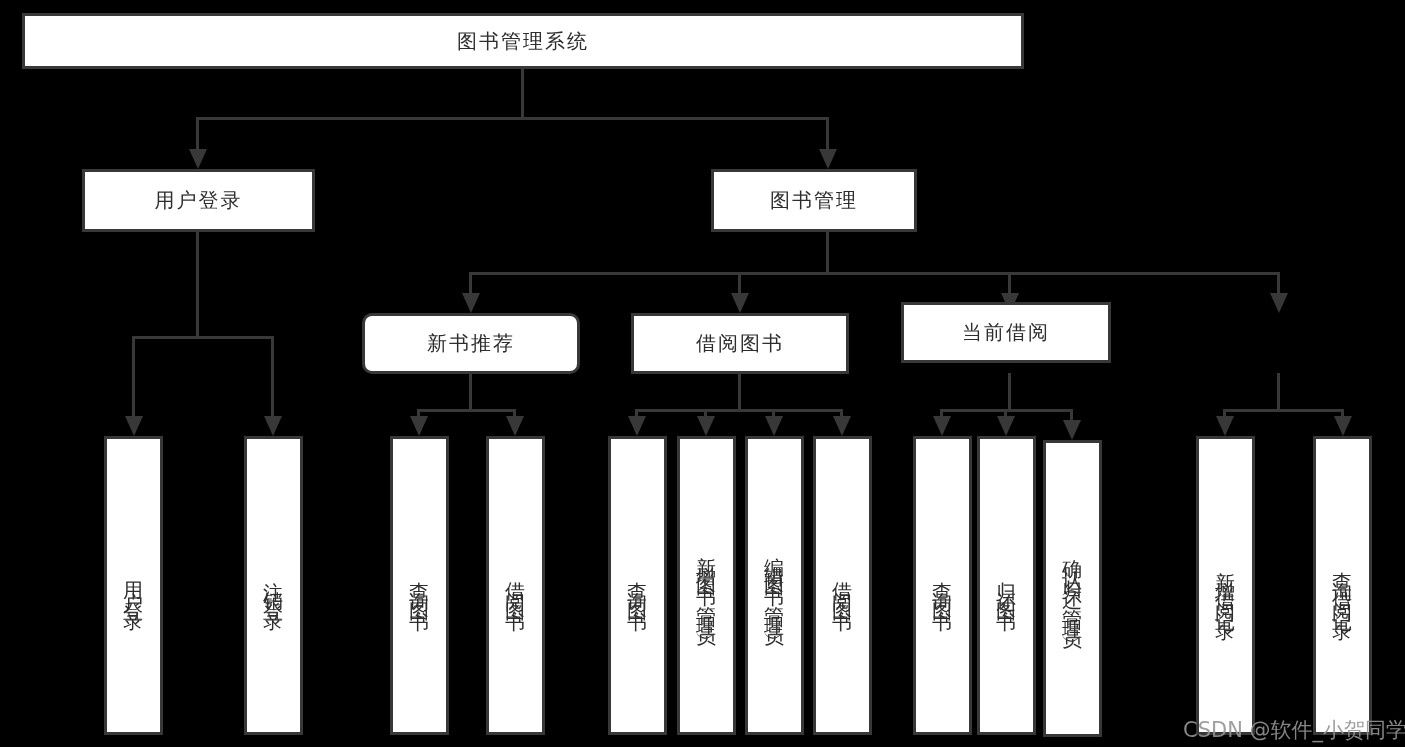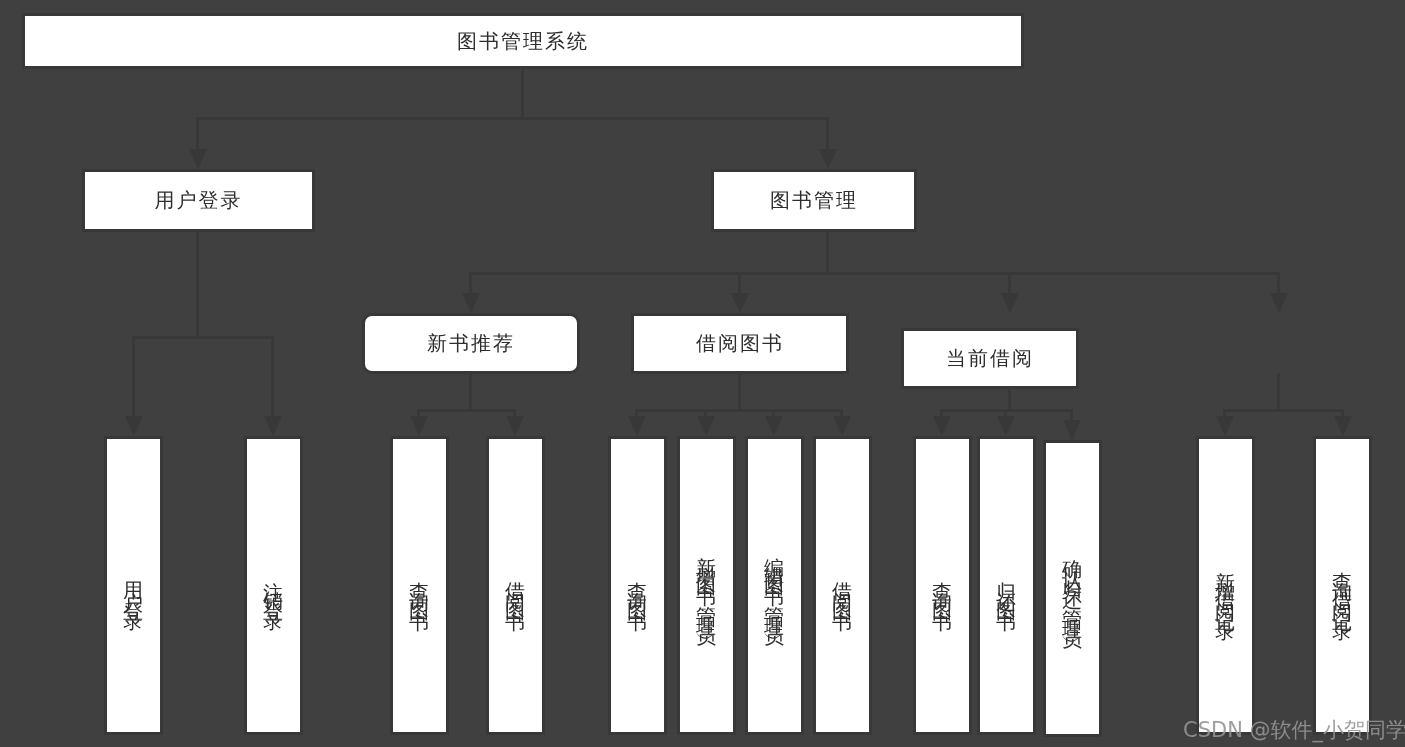--- a/index.html
+++ b/index.html
@@ -1,20 +1,20 @@
 <!DOCTYPE html>
 <html><head>
 <meta charset="utf-8">
 <style>
   html, body { margin: 0; padding: 0; background: #ffffff; }
   .diagram {
     position: relative;
     width: 1405px;
     height: 747px;
-    background: #404040;
+    background: #000000;
     overflow: hidden;
     font-family: "DejaVu Sans", "Liberation Sans", sans-serif;
     color: #2d2d2d;
   }
   .node {
     position: absolute;
     box-sizing: border-box;
     background: #ffffff;
     border: 3px solid #383838;
     display: flex;
@@ -55,21 +55,21 @@
     z-index: 5;
     white-space: nowrap;
   }
 
   
   .n-root   { left: 22px;  top: 13px;  width: 1002px; height: 56px; }
   .n-login  { left: 82px;  top: 169px; width: 233px;  height: 63px; }
   .n-bmgmt  { left: 711px; top: 169px; width: 206px;  height: 63px; }
   .n-rec    { left: 362px; top: 313px; width: 218px;  height: 61px; border-radius: 10px; }
   .n-borrow { left: 631px; top: 313px; width: 218px;  height: 61px; }
-  .n-cur    { left: 901px; top: 328px; width: 178px;  height: 61px; }
+  .n-cur    { left: 901px; top: 302px; width: 210px;  height: 61px; }
   .n-recs   { left: 1171px;top: 313px; width: 216px;  height: 61px; }
 
   .leaf { top: 436px; width: 59px; height: 299px; }
   .l-ulogin { left: 104px; }
   .l-logout { left: 244px; }
   .l-q1 { left: 390px; }
   .l-b1 { left: 486px; }
   .l-q2 { left: 608px; }
   .l-add { left: 677px; }
   .l-edit { left: 745px; }

